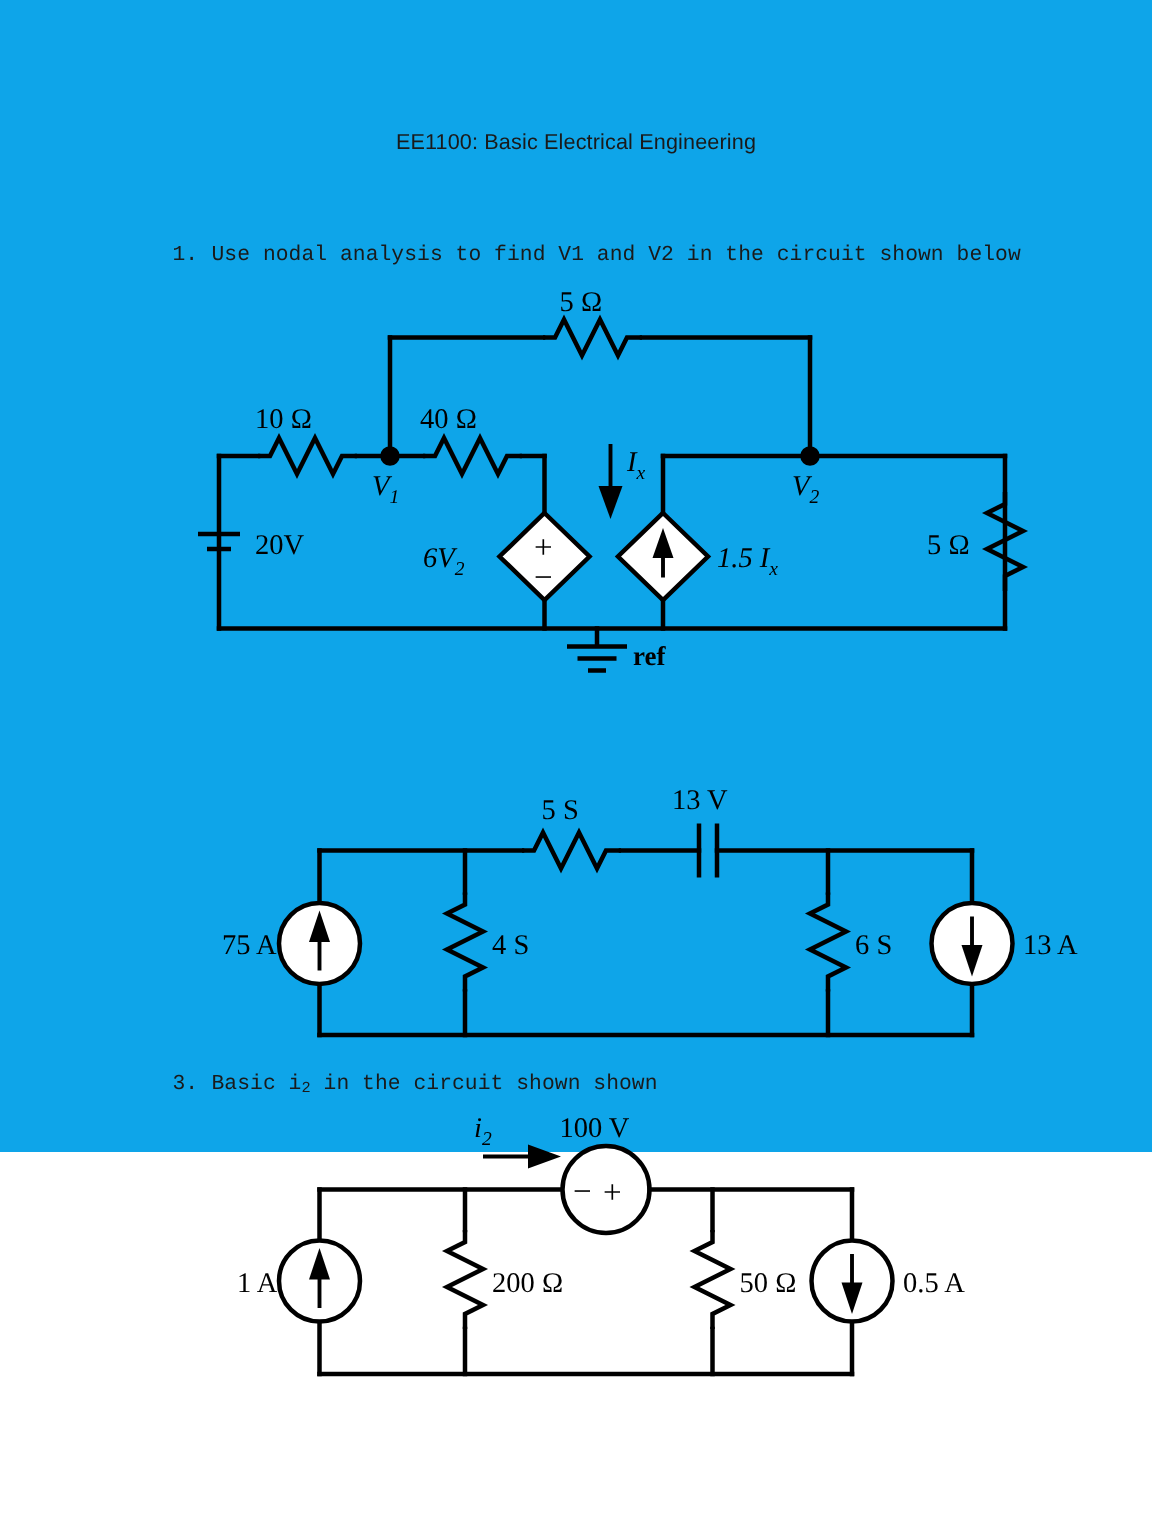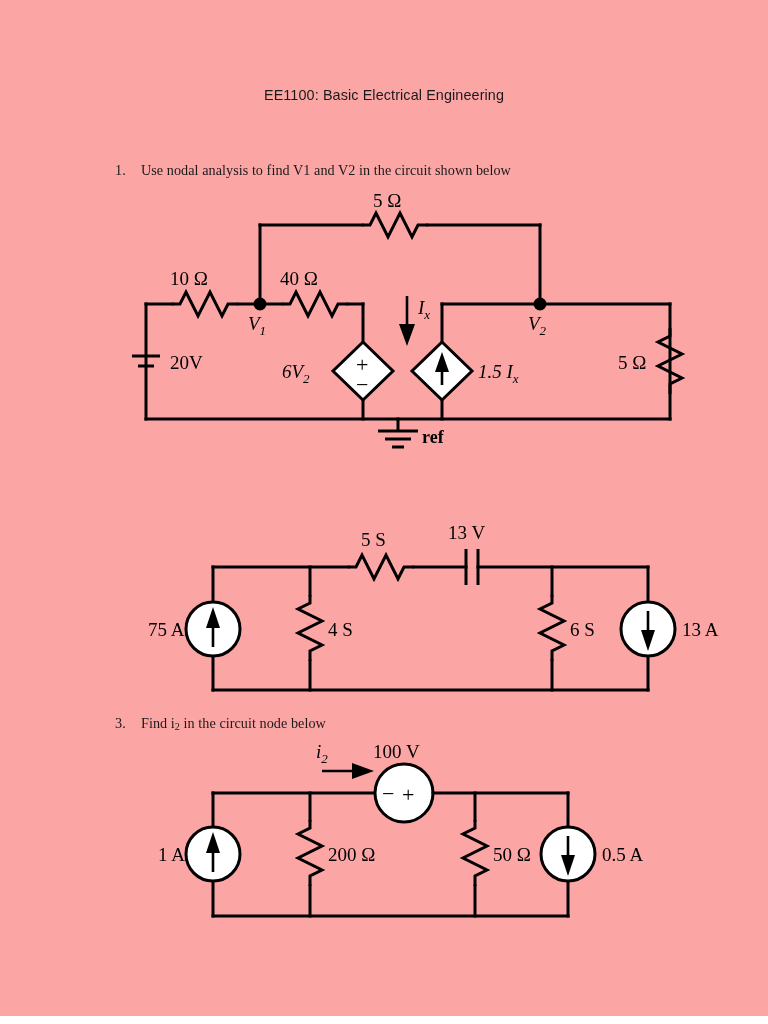--- a/index.html
+++ b/index.html
@@ -12,40 +12,40 @@
     height: 1024px;
     position: relative;
     font-family: "Liberation Sans", sans-serif;
     color: #000000;
     overflow: hidden;
   }
   .page {
     position: absolute;
     left: 0; top: 0;
     width: 768px;
-    height: 1016px;
-    background: #fca5a5;
+    height: 768px;
+    background: #0ea5e9;
   }
   .header {
     position: absolute;
     left: 0;
     top: 86px;
     width: 768px;
     text-align: center;
   }
   .header .line {
     font-family: "Liberation Sans", sans-serif;
     font-size: 14.4px;
     line-height: 19px;
     color: #1a1a1a;
     letter-spacing: 0.1px;
   }
   .qtext {
     position: absolute;
-    font-family: Liberation Serif, serif;
+    font-family: Liberation Mono, monospace;
     font-size: 14.2px;
     color: #1a1a1a;
     white-space: nowrap;
     letter-spacing: 0.05px;
   }
   .qnum {
     display: inline-block;
     width: 26px;
   }
   .circuit {
@@ -231,21 +231,21 @@
 
       <circle class="symfill" cx="518" cy="104" r="27"></circle>
       <path class="wire-thin" d="M 518 86 L 518 113"></path>
       <polygon class="arrowblk" points="518,126 511,105 525,105"></polygon>
       <text class="lbl" x="552" y="111">13 A</text>
 
     </svg>
   </div>
 
   <div class="qtext" style="left:115px; top:715px;">
-    <span class="qnum">3.</span><span>Find i</span><span class="sub-inline">2</span><span> in the circuit node below</span>
+    <span class="qnum">3.</span><span>Basic i</span><span class="sub-inline">2</span><span> in the circuit shown shown</span>
   </div>
 
   <div class="circuit" style="left:130px; top:738px;">
     <svg width="570" height="190" viewBox="0 0 570 190">
 
       <path class="wire" d="M 83 55 L 83 178"></path>
       <path class="wire" d="M 83 55 L 246 55"></path>
       <path class="wire" d="M 83 178 L 438 178"></path>
       <path class="wire" d="M 438 55 L 438 178"></path>
 

